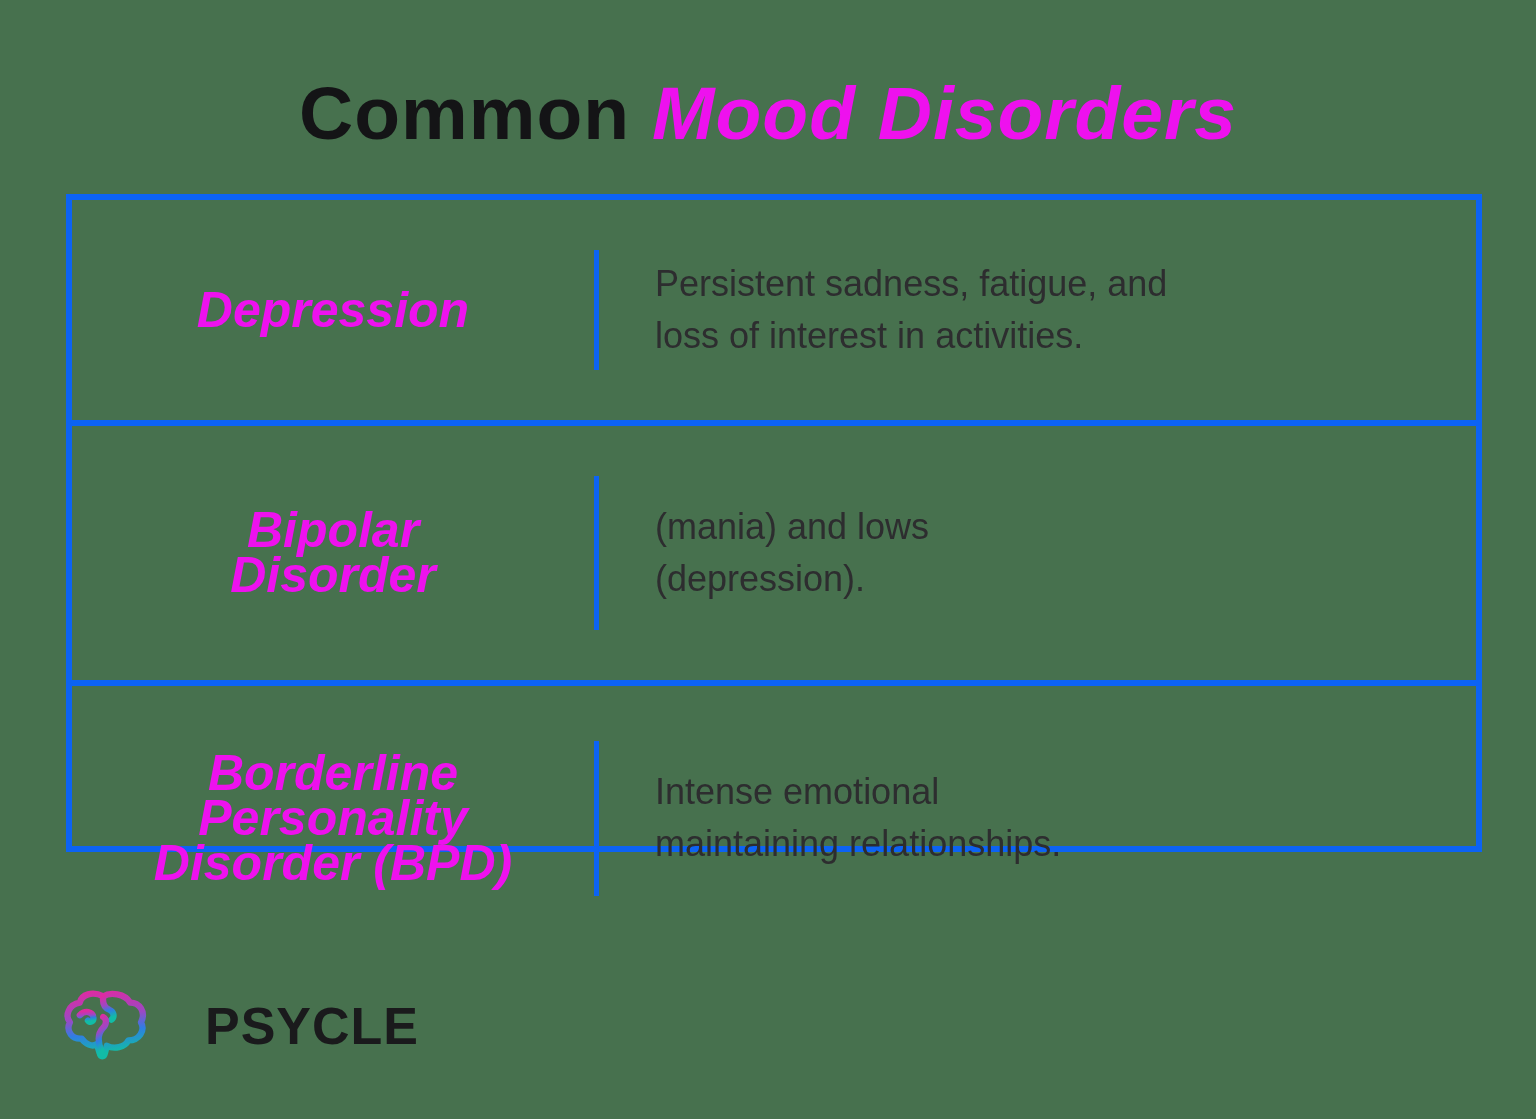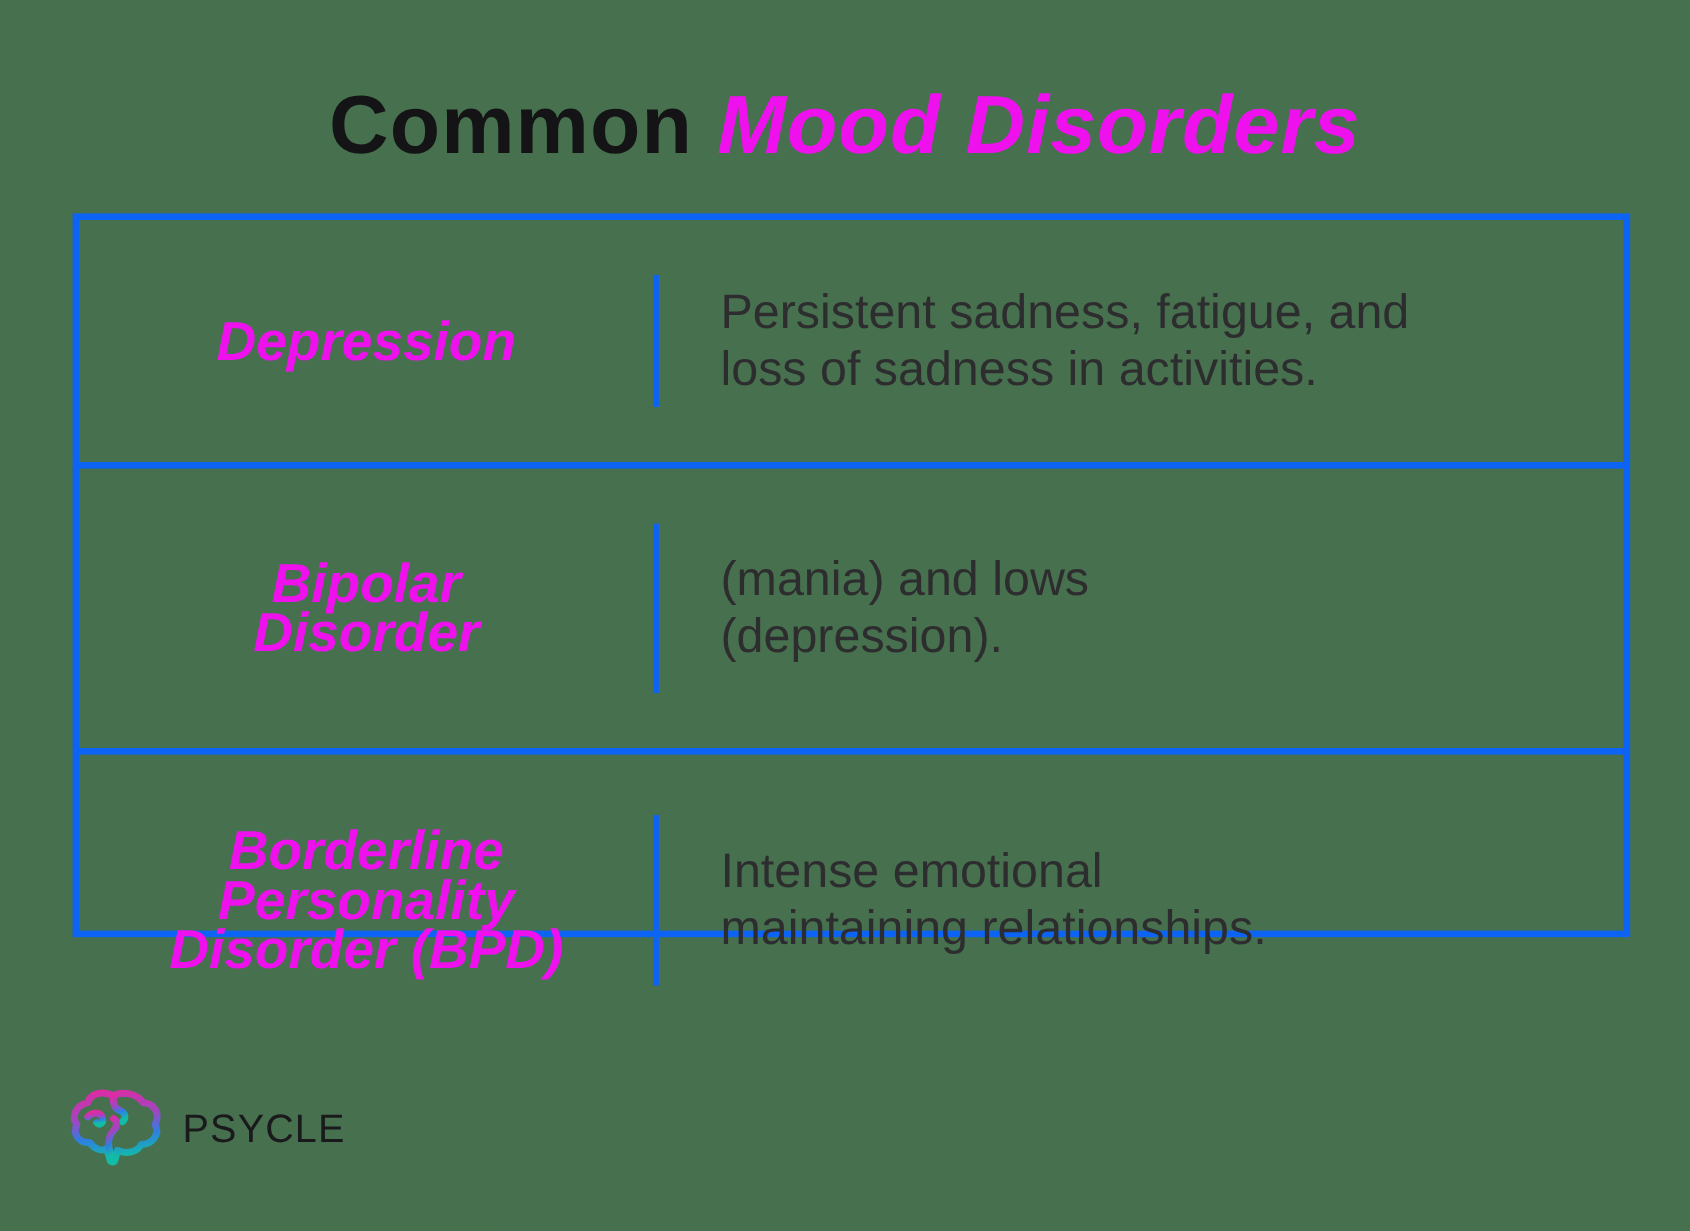--- a/index.html
+++ b/index.html
@@ -71,57 +71,58 @@
   .row:nth-child(2) .divider{height:154px;}
   .row:nth-child(3) .divider{height:155px;}
   .cell-desc{
     flex:1;
     display:flex;
     flex-direction:column;
     justify-content:center;
     padding-left:56px;
     padding-right:30px;
     color:var(--description-text);
-    font-size:44px;
+    font-size:36px;
     line-height:52px;
   }
   .line{display:block;white-space:nowrap;}
   .footer{
     position:absolute;
     left:60px;
     top:988px;
     height:76px;
     display:flex;
     align-items:center;
     gap:16px;
   }
   .brand{
     color:var(--brand-text);
-    font-size:36px;
-    font-weight:normal;
+    font-size:52px;
+    font-weight:bold;
     letter-spacing:1px;
     line-height:1;
+    margin-left:39px;
   }
 </style>
 </head>
 <body>
 
 <div class="page">
 
   <h1 class="title"><span class="t-prefix">Common</span><span class="t-highlight">Mood Disorders</span></h1>
 
   <div class="dtable" id="dtable">
     <div class="row">
       <div class="cell-name">
           <span class="line">Depression</span>
         </div>
       <div class="divider"></div>
       <div class="cell-desc">
           <span class="line">Persistent sadness, fatigue, and</span>
-          <span class="line">loss of sadness in activities.</span>
+          <span class="line">loss of interest in activities.</span>
         </div>
     </div>
 
     <div class="row">
       <div class="cell-name">
           <span class="line">Bipolar</span>
           <span class="line">Disorder</span>
         </div>
       <div class="divider"></div>
       <div class="cell-desc">

